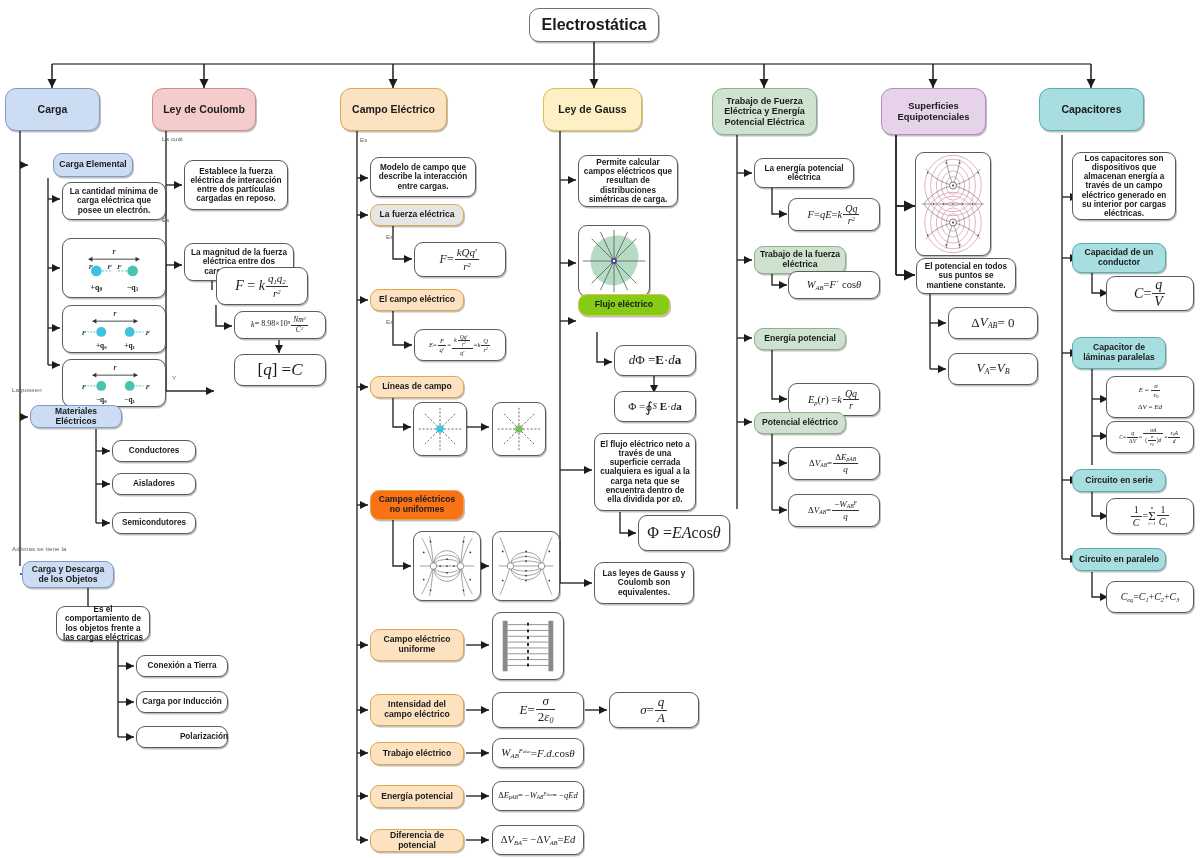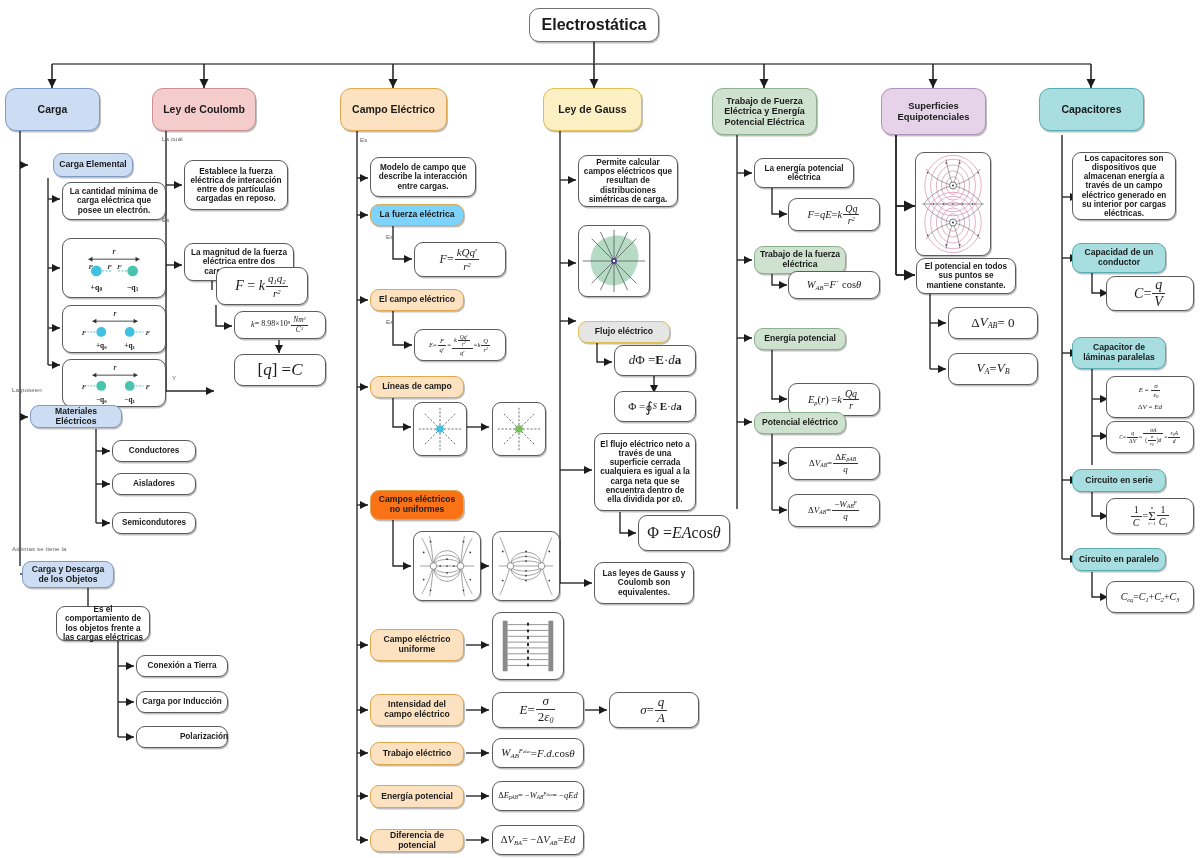--- a/index.html
+++ b/index.html
@@ -355,21 +355,21 @@
 
   <span class="lbl" style="left:172px;top:374px;">Y</span>
 
 
   <span class="lbl" style="left:360px;top:136px;">Es</span>
 
   <div class="node plain" style="left:370px;top:157px;width:106px;height:40px;">
     <span>Modelo de campo que describe la interacción entre cargas.</span>
     </div>
 
-  <div class="node sub" style="left:370px;top:204px;width:94px;height:22px;background:#7dd3fc;border-color:#e0a84e;">
+  <div class="node sub" style="left:370px;top:204px;width:94px;height:22px;background:#e5e5e5;border-color:#e0a84e;">
     <span>La fuerza eléctrica</span>
     </div>
 
   <span class="lbl" style="left:386px;top:233px;">Es</span>
 
   <div class="node formula" style="left:414px;top:242px;width:92px;height:35px;font-size:12px;">
     <span class="m">F</span>
       <span class="up"> = </span>
     <span class="fr" style="font-size:11px;">
         <span class="n"><span class="m">kQq</span><span class="up">′</span></span>
@@ -622,21 +622,21 @@
         <line x1="36" y1="36" x2="22" y2="6"></line>
           <line x1="36" y1="36" x2="50" y2="66"></line>
         <line x1="36" y1="36" x2="50" y2="6"></line>
           <line x1="36" y1="36" x2="22" y2="66"></line>
       </g>
       <circle cx="36" cy="36" r="3" fill="#4b3c8c"></circle>
       <circle cx="36" cy="36" r="1.2" fill="#fff"></circle>
     </svg>
   </div>
 
-  <div class="node sub" style="left:578px;top:321px;width:92px;height:22px;background:#e5e5e5;border-color:#e0c04e;">
+  <div class="node sub" style="left:578px;top:294px;width:92px;height:22px;background:#84cc16;border-color:#e0c04e;">
     <span>Flujo eléctrico</span>
     </div>
 
   <div class="node formula" style="left:614px;top:345px;width:82px;height:31px;font-size:13px;">
     <span class="m">d</span>
       <span class="up">Φ = </span>
       <span class="up" style="font-weight:bold;">E</span>
       <span class="up"> · </span>
       <span class="m">d</span>
       <span class="up" style="font-weight:bold;">a</span>

